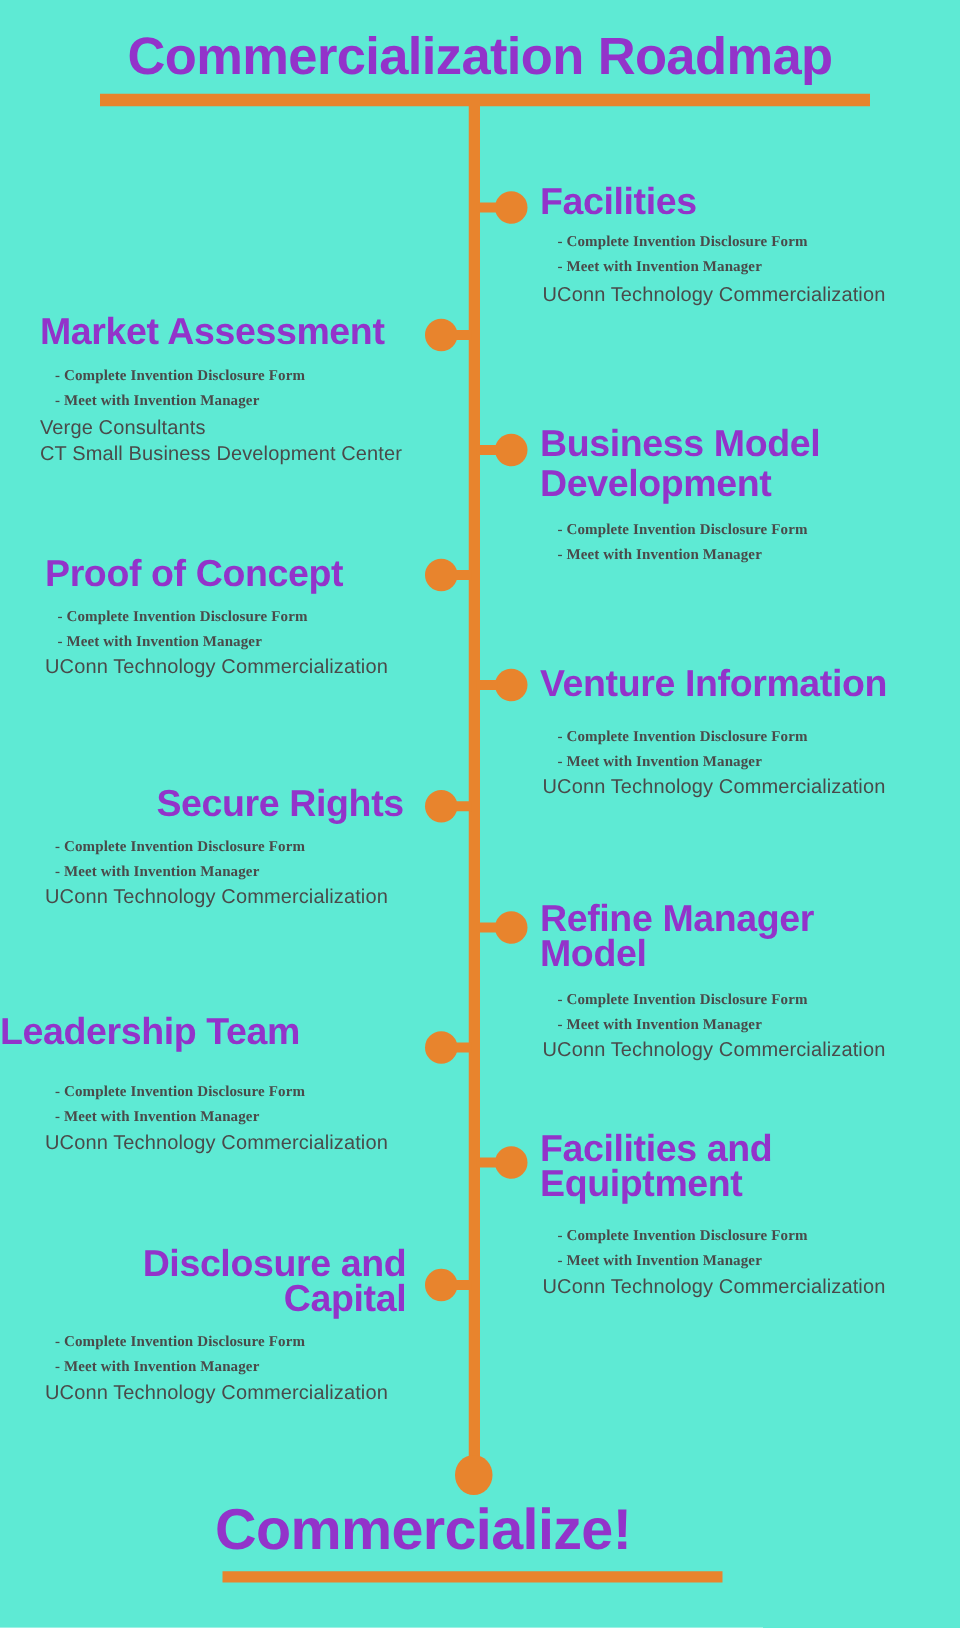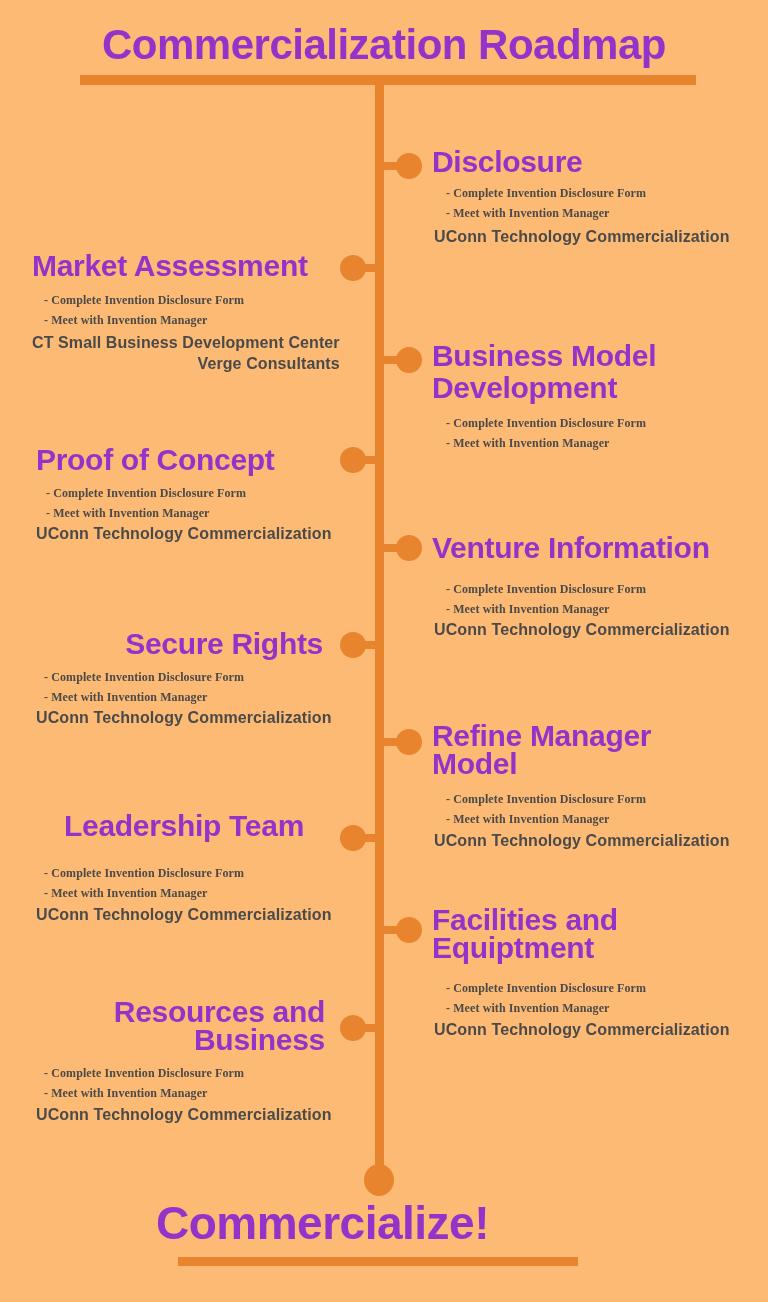--- a/index.html
+++ b/index.html
@@ -6,21 +6,21 @@
     --orange:#e8842d;
     --purple:#9333ca;
     --text:#4a4a4a;
   }
   *{margin:0;padding:0;box-sizing:border-box;}
   html,body{background:#ffffff;}
   body{
     width:768px;height:1302px;position:relative;overflow:hidden;
     font-family:"Liberation Sans","DejaVu Sans",sans-serif;
   }
-  .canvas{position:absolute;inset:0;width:768px;height:1302px;background:#fdba74;}
+  .canvas{position:absolute;inset:0;width:768px;height:1302px;background:#5eead4;}
 
   .big-title{
     position:absolute;left:0;top:22px;width:768px;
     text-align:center;font-size:42px;font-weight:800;
     color:var(--purple);letter-spacing:-0.5px;line-height:1.1;
   }
   .rule{position:absolute;background:var(--orange);}
 
   .timeline{
     position:absolute;left:375px;top:80px;width:9px;height:1090px;
@@ -41,26 +41,26 @@
   .sec-heading{
     position:absolute;font-weight:800;font-size:30px;color:var(--purple);
     line-height:32px;letter-spacing:-0.3px;white-space:nowrap;
   }
   .sec-heading.wrap{white-space:normal;}
   .bullets{
     position:absolute;font-weight:700;font-size:12px;color:var(--text);
     line-height:20px;white-space:nowrap;letter-spacing:0.1px;font-family:Liberation Serif, serif;
   }
   .orgs{
-    position:absolute;font-weight:700;font-size:16px;color:var(--text);
-    line-height:21px;white-space:nowrap;letter-spacing:0.1px;text-align:right;
+    position:absolute;font-weight:400;font-size:16px;color:var(--text);
+    line-height:21px;white-space:nowrap;letter-spacing:0.1px;
   }
 
   .footer-title{
-    position:absolute;left:0;top:1198px;width:645px;text-align:center;
+    position:absolute;left:16px;top:1198px;width:645px;text-align:center;
     font-size:46px;font-weight:800;color:var(--purple);
     letter-spacing:-0.5px;line-height:1.1;
   }
 </style>
 </head>
 <body>
 
 <div class="canvas">
 
   <div class="big-title">Commercialization Roadmap</div>
@@ -92,37 +92,37 @@
 
   <div class="node" style="left:340px;top:825px;"></div>
   <div class="stub" style="left:360px;top:834px;width:17px;"></div>
 
   <div class="node" style="left:396px;top:917px;"></div>
   <div class="stub" style="left:381px;top:926px;width:17px;"></div>
 
   <div class="node" style="left:340px;top:1015px;"></div>
   <div class="stub" style="left:360px;top:1024px;width:17px;"></div>
 
-  <div class="sec-heading" style="left:432px;top:146px;">Disclosure</div>
+  <div class="sec-heading" style="left:432px;top:146px;">Facilities</div>
   <div class="bullets" style="left:446px;top:183px;">
     <div>- Complete Invention Disclosure Form</div>
     <div>- Meet with Invention Manager</div>
   </div>
   <div class="orgs" style="left:434px;top:226px;">
     <div>UConn Technology Commercialization</div>
   </div>
 
   <div class="sec-heading" style="left:32px;top:250px;">Market Assessment</div>
   <div class="bullets" style="left:44px;top:290px;">
     <div>- Complete Invention Disclosure Form</div>
     <div>- Meet with Invention Manager</div>
   </div>
   <div class="orgs" style="left:32px;top:332px;">
+    <div>Verge Consultants</div>
     <div>CT Small Business Development Center</div>
-    <div>Verge Consultants</div>
   </div>
 
   <div class="sec-heading wrap" style="left:432px;top:340px;width:320px;">Business Model Development</div>
   <div class="bullets" style="left:446px;top:413px;">
     <div>- Complete Invention Disclosure Form</div>
     <div>- Meet with Invention Manager</div>
   </div>
 
   <div class="sec-heading" style="left:36px;top:444px;text-align:right;">Proof of Concept</div>
   <div class="bullets" style="left:46px;top:483px;">
@@ -153,39 +153,39 @@
 
   <div class="sec-heading wrap" style="left:432px;top:722px;width:280px;line-height:28px;">Refine Manager Model</div>
   <div class="bullets" style="left:446px;top:789px;">
     <div>- Complete Invention Disclosure Form</div>
     <div>- Meet with Invention Manager</div>
   </div>
   <div class="orgs" style="left:434px;top:830px;">
     <div>UConn Technology Commercialization</div>
   </div>
 
-  <div class="sec-heading" style="left:0px;top:810px;width:320px;text-align:center;margin-left:24px;">Leadership Team</div>
+  <div class="sec-heading" style="left:0px;top:810px;width:320px;text-align:left;">Leadership Team</div>
   <div class="bullets" style="left:44px;top:863px;">
     <div>- Complete Invention Disclosure Form</div>
     <div>- Meet with Invention Manager</div>
   </div>
   <div class="orgs" style="left:36px;top:904px;">
     <div>UConn Technology Commercialization</div>
   </div>
 
   <div class="sec-heading wrap" style="left:432px;top:906px;width:300px;line-height:28px;">Facilities and Equiptment</div>
   <div class="bullets" style="left:446px;top:978px;">
     <div>- Complete Invention Disclosure Form</div>
     <div>- Meet with Invention Manager</div>
   </div>
   <div class="orgs" style="left:434px;top:1019px;">
     <div>UConn Technology Commercialization</div>
   </div>
 
-  <div class="sec-heading wrap" style="left:75px;top:998px;width:250px;text-align:right;line-height:28px;">Resources and Business</div>
+  <div class="sec-heading wrap" style="left:75px;top:998px;width:250px;text-align:right;line-height:28px;">Disclosure and Capital</div>
   <div class="bullets" style="left:44px;top:1063px;">
     <div>- Complete Invention Disclosure Form</div>
     <div>- Meet with Invention Manager</div>
   </div>
   <div class="orgs" style="left:36px;top:1104px;">
     <div>UConn Technology Commercialization</div>
   </div>
 
   <div class="footer-title">Commercialize!</div>
   <div class="rule" style="left:178px;top:1257px;width:400px;height:9px;"></div>

